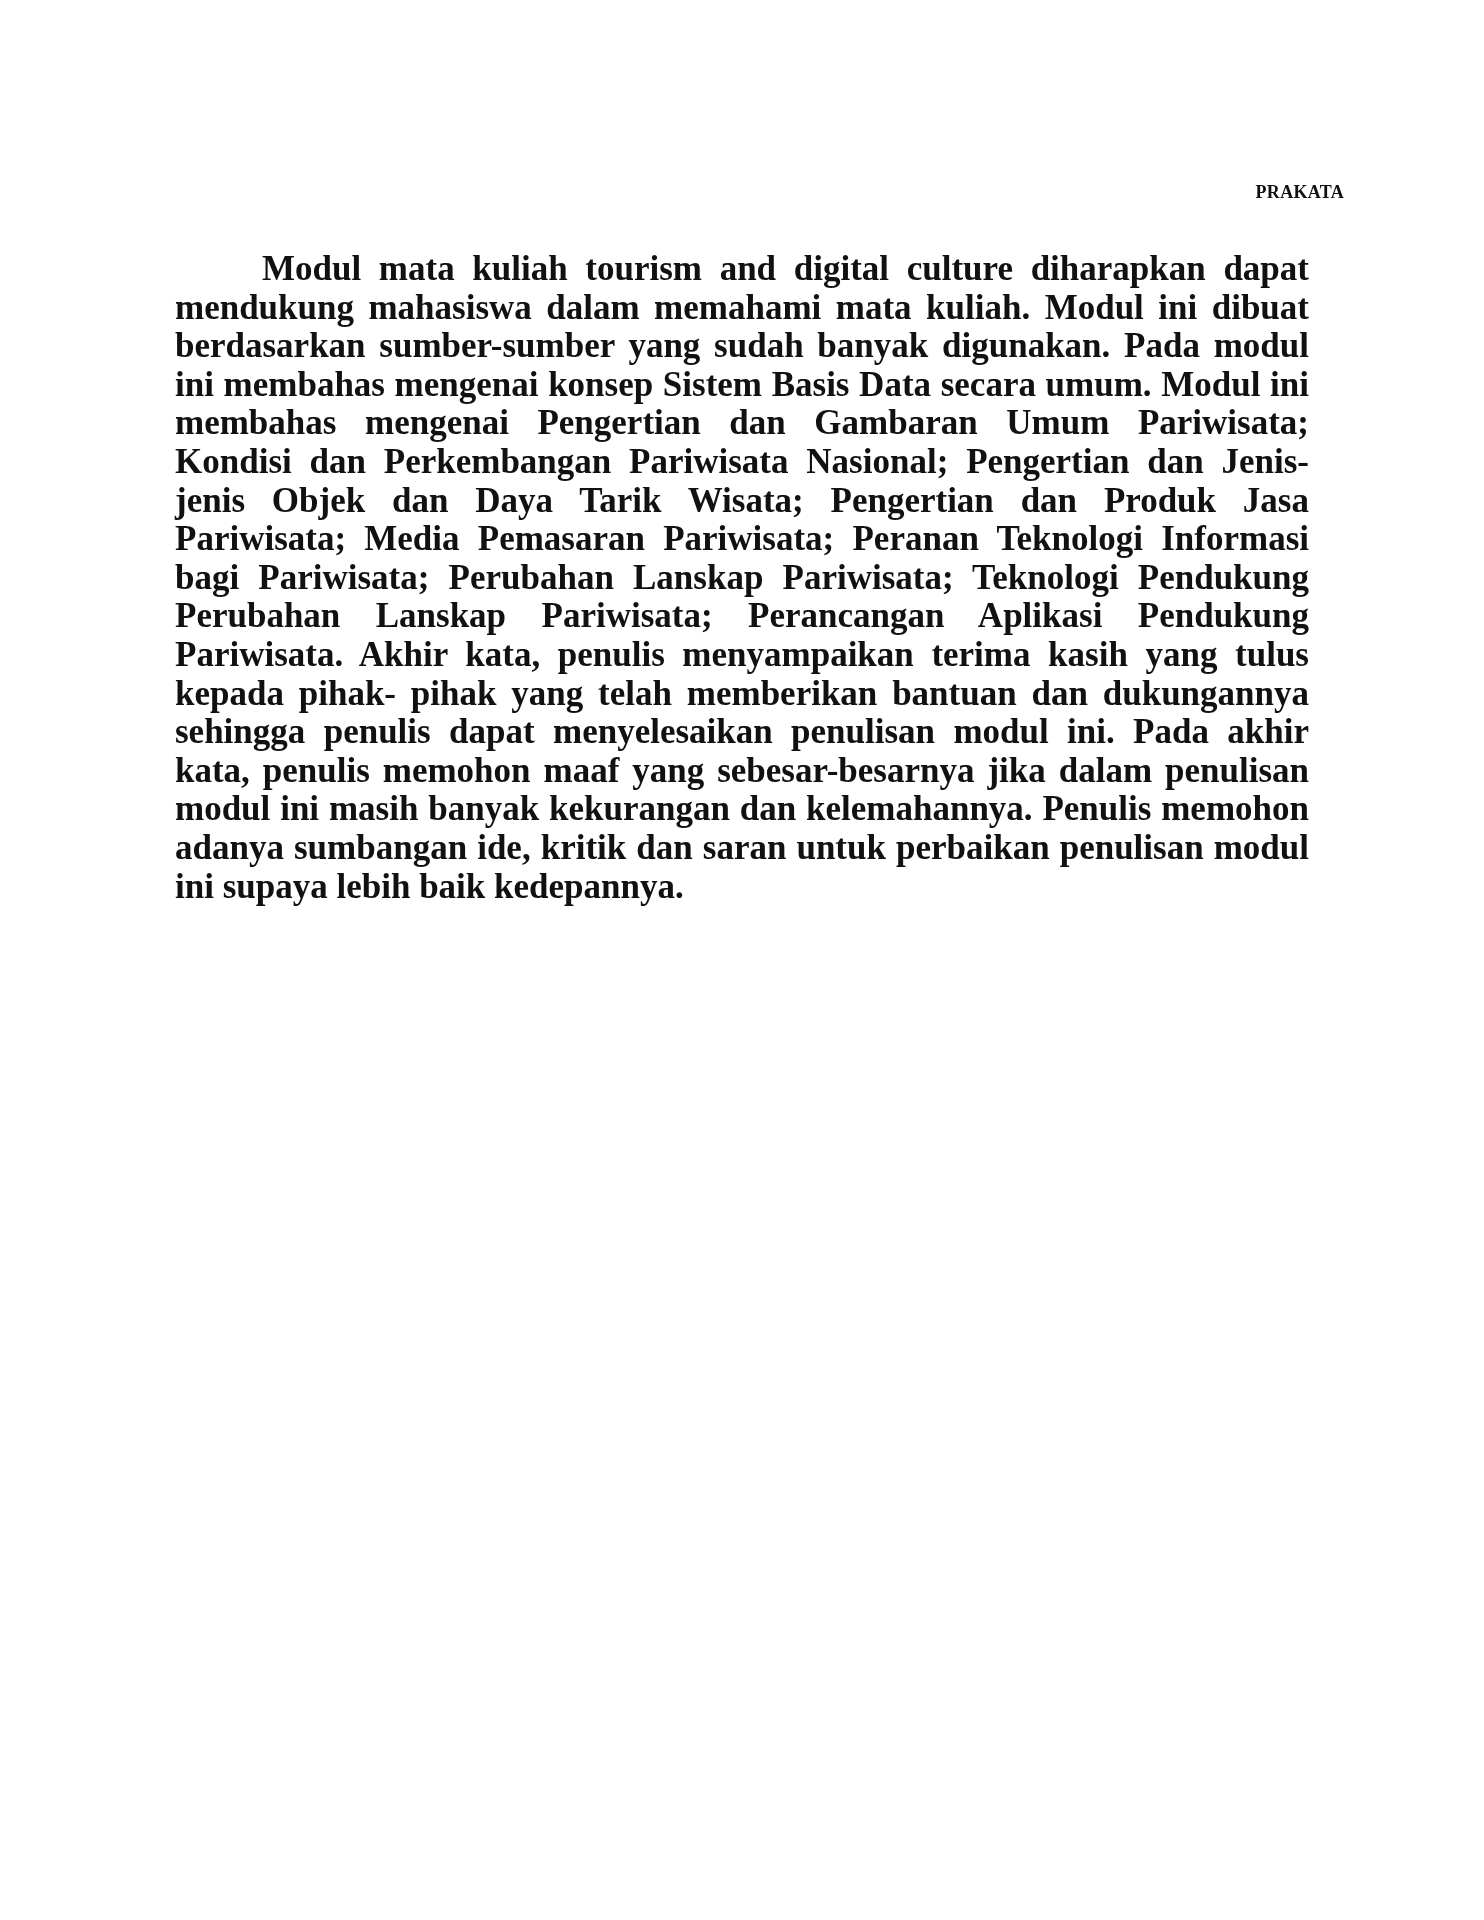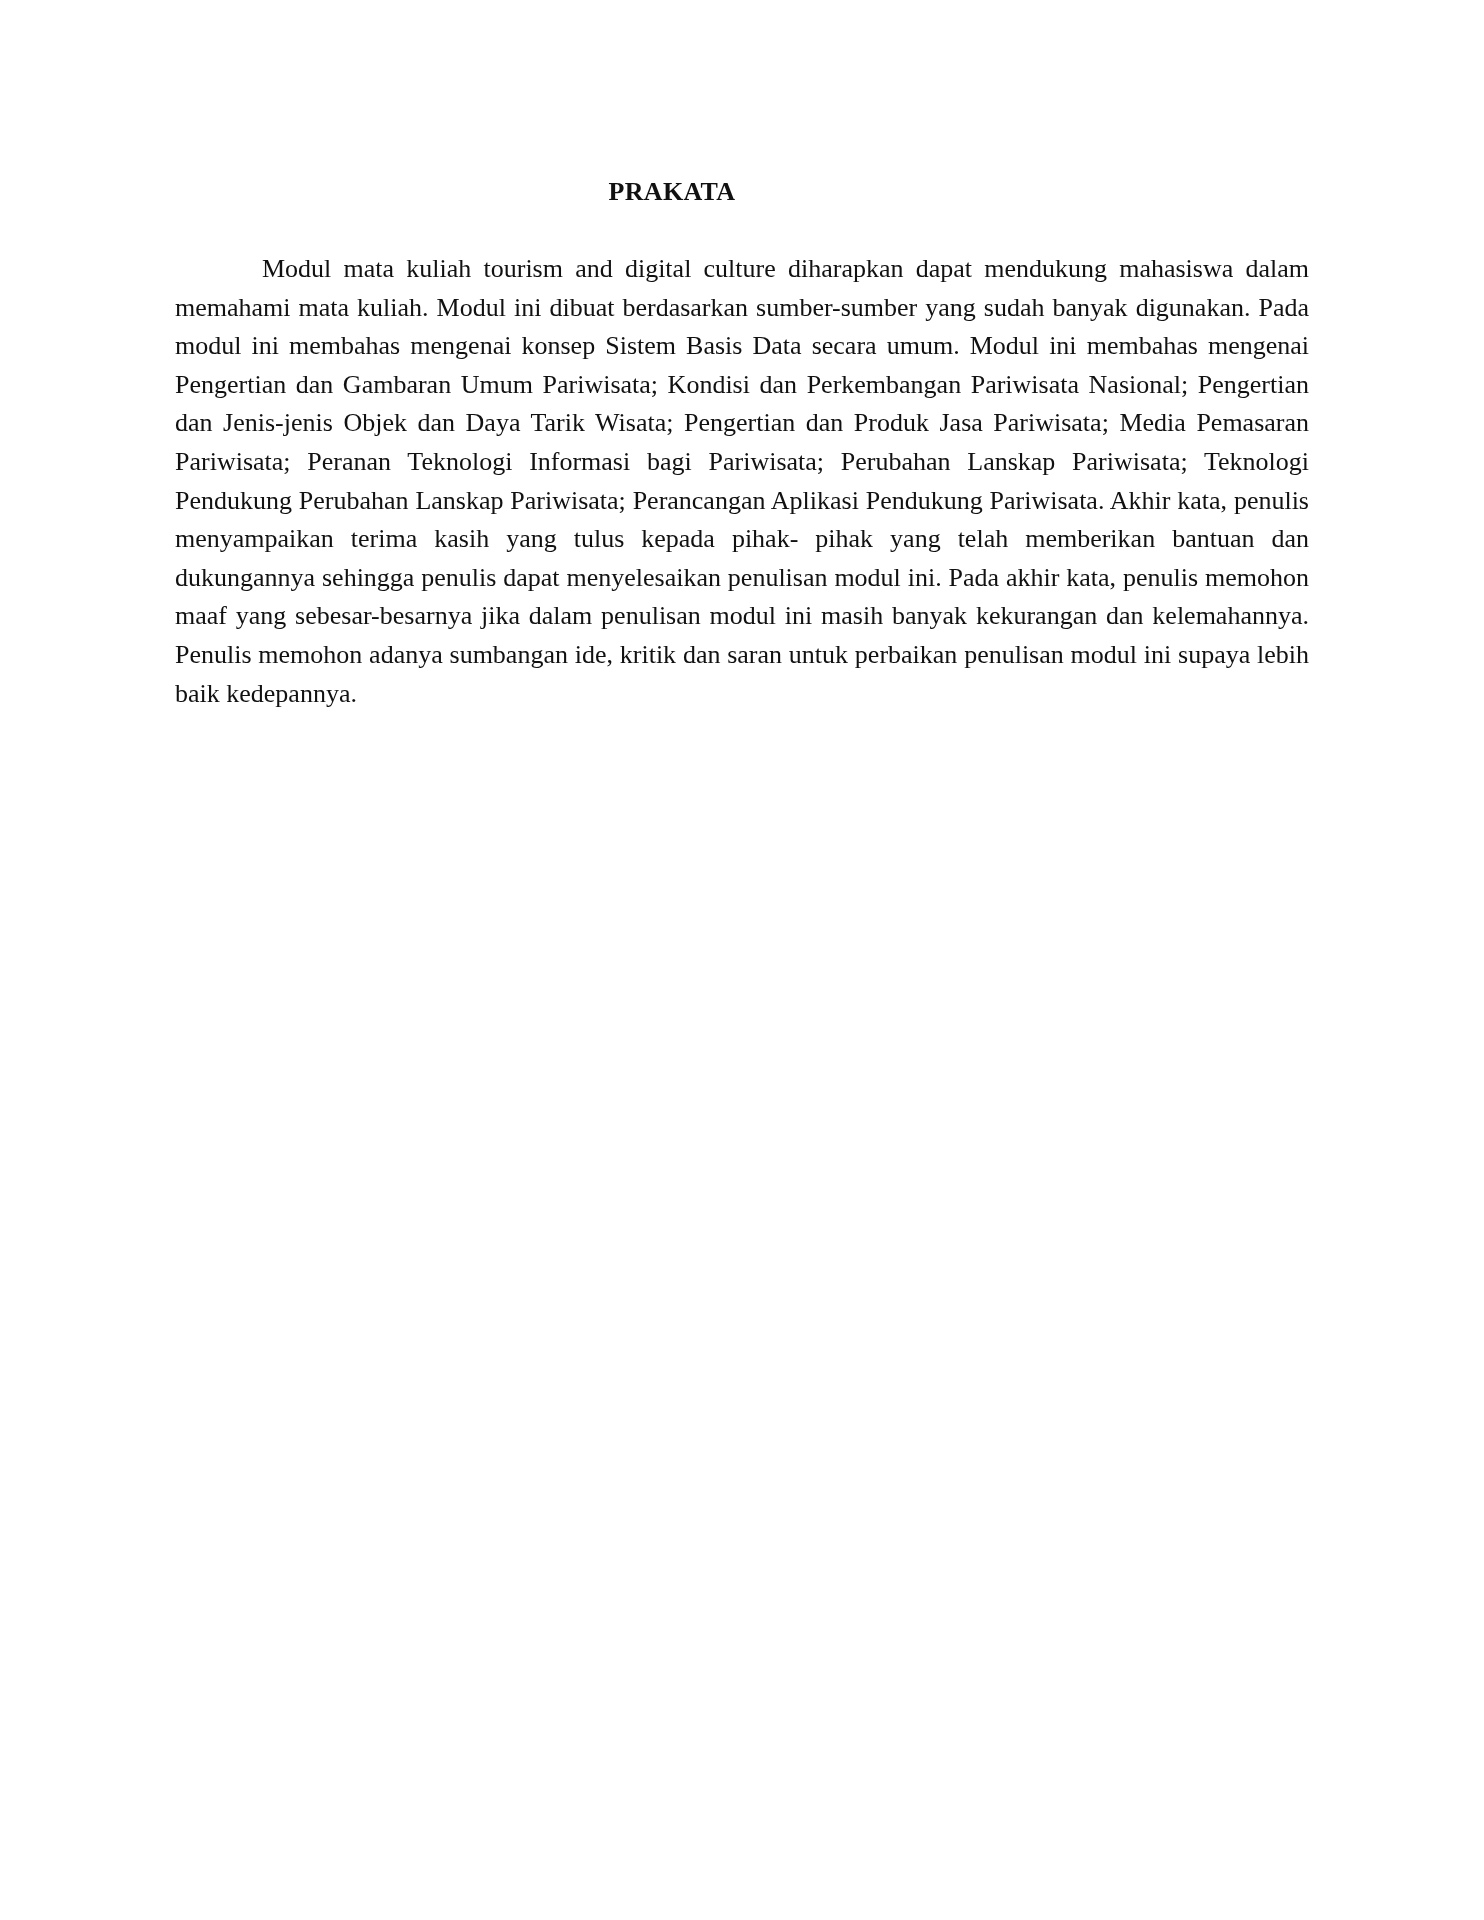--- a/index.html
+++ b/index.html
@@ -21,37 +21,38 @@
       top: 0;
       width: 1484px;
       height: 1920px;
       background: #ffffff;
     }
     .title {
       position: absolute;
       left: 0;
       width: 1344px;
       top: 174px;
-      text-align: center;
+      text-align: right;
       font-weight: bold;
-      font-size: 26px;
+      font-size: 18px;
       line-height: 36px;
       letter-spacing: 0.3px;
     }
     .body-text {
       position: absolute;
       left: 175px;
       top: 250px;
       width: 1134px;
-      font-size: 26px;
+      font-size: 35px;
       line-height: 38.6px;
       text-align: justify;
       text-indent: 87px;
       margin: 0;
       hyphens: none;
+      font-weight: bold;
     }
   </style>
 </head>
 <body>
 
 <div class="page">
   <h1 class="title" style="margin:0;">PRAKATA</h1>
   <p class="body-text">Modul mata kuliah tourism and digital culture diharapkan dapat mendukung mahasiswa dalam memahami mata kuliah. Modul ini dibuat berdasarkan sumber-sumber yang sudah banyak digunakan. Pada modul ini membahas mengenai konsep Sistem Basis Data secara umum. Modul ini membahas mengenai Pengertian dan Gambaran Umum Pariwisata; Kondisi dan Perkembangan Pariwisata Nasional; Pengertian dan Jenis-jenis Objek dan Daya Tarik Wisata; Pengertian dan Produk Jasa Pariwisata; Media Pemasaran Pariwisata; Peranan Teknologi Informasi bagi Pariwisata; Perubahan Lanskap Pariwisata; Teknologi Pendukung Perubahan Lanskap Pariwisata; Perancangan Aplikasi Pendukung Pariwisata. Akhir kata, penulis menyampaikan terima kasih yang tulus kepada pihak- pihak yang telah memberikan bantuan dan dukungannya sehingga penulis dapat menyelesaikan penulisan modul ini. Pada akhir kata, penulis memohon maaf yang sebesar-besarnya jika dalam penulisan modul ini masih banyak kekurangan dan kelemahannya. Penulis memohon adanya sumbangan ide, kritik dan saran untuk perbaikan penulisan modul ini supaya lebih baik kedepannya.</p>
 </div>
 

